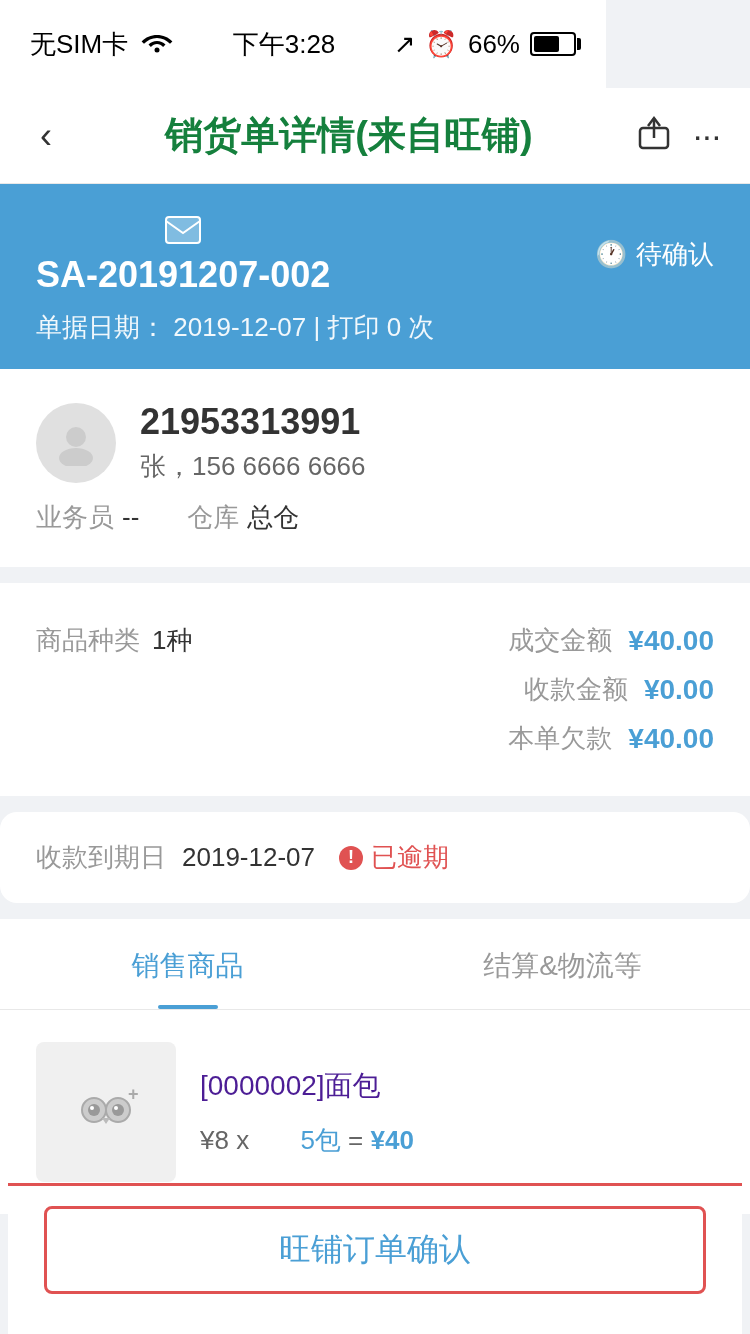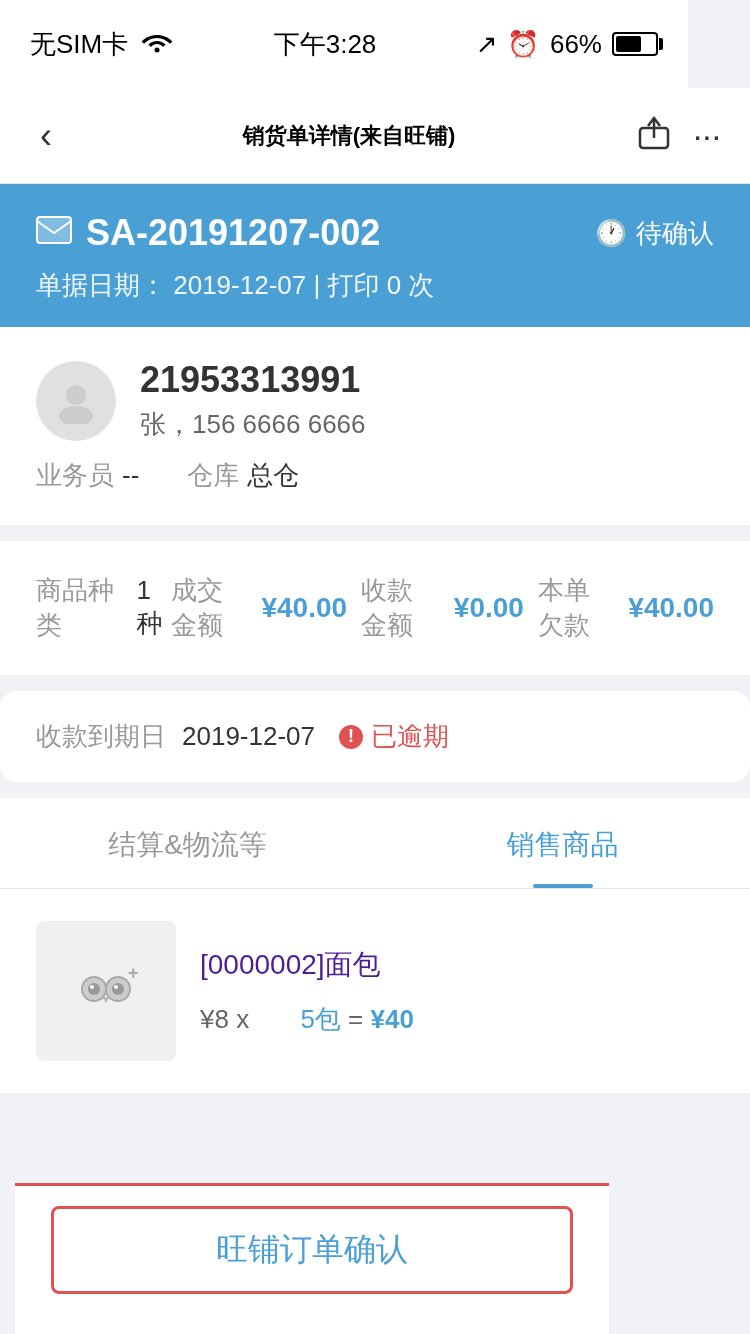--- a/index.html
+++ b/index.html
@@ -8,21 +8,21 @@
       width: 750px;
       min-height: 1334px;
       font-family: -apple-system, "PingFang SC", "Helvetica Neue", Arial, sans-serif;
       background: #f0f2f5;
       font-size: 28px;
       color: #333;
     }
 
     
     .status-bar {
-      width: 688px;
+      width: 606px;
       height: 88px;
       background: #fff;
       display: flex;
       align-items: center;
       justify-content: space-between;
       padding: 0 30px;
       font-size: 26px;
       color: #000;
     }
     .status-left { display: flex; align-items: center; gap: 12px; }
@@ -62,23 +62,23 @@
       padding: 0 30px;
       border-bottom: 1px solid #e8e8e8;
     }
     .nav-back {
       font-size: 36px;
       color: #333;
       cursor: pointer;
       padding: 10px;
     }
     .nav-title {
-      font-size: 22px;
+      font-size: 38px;
       font-weight: 600;
-      color: #000000;
+      color: #15803d;
       flex: 1;
       text-align: center;
     }
     .nav-actions {
       display: flex;
       align-items: center;
       gap: 20px;
     }
     .nav-share {
       font-size: 30px;
@@ -97,24 +97,24 @@
     }
     .order-id-row {
       display: flex;
       align-items: center;
       justify-content: space-between;
       margin-bottom: 14px;
     }
     .order-id {
       display: flex;
       align-items: center;
-      gap: 14px;
       font-size: 36px;
       font-weight: 700;
       color: #fff;
+      flex-direction: column;
     }
     .order-status {
       display: flex;
       align-items: center;
       gap: 8px;
       color: #fff;
       font-size: 26px;
     }
     .order-date {
       color: rgba(255,255,255,0.92);
@@ -168,43 +168,43 @@
       color: #666;
       margin-top: 8px;
     }
     .meta-item { display: flex; align-items: center; gap: 8px; }
     .meta-label { color: #999; }
     .meta-value { color: #333; }
 
     
     .summary-card {
       background: #fff;
-      padding: 32px 36px;
+      padding: 40px 36px;
       margin-bottom: 16px;
       display: flex;
       justify-content: space-between;
       align-items: flex-start;
     }
     .summary-left {
       display: flex;
       flex-direction: column;
       gap: 12px;
     }
     .summary-item {
       display: flex;
       align-items: center;
       gap: 12px;
       font-size: 26px;
     }
     .summary-item-label { color: #999; }
     .summary-item-value { color: #333; font-weight: 500; }
     .summary-right {
       display: flex;
-      flex-direction: row;
-      align-items: flex-start;
+      flex-direction: column;
+      align-items: flex-end;
       gap: 14px;
     }
     .amount-row {
       display: flex;
       align-items: center;
       gap: 16px;
       font-size: 26px;
     }
     .amount-label { color: #999; }
     .amount-value { color: #4a9fd5; font-weight: 700; font-size: 28px; }
@@ -325,22 +325,22 @@
     
     .empty-area {
       background: #f0f2f5;
       height: 200px;
     }
 
     
     .bottom-bar {
       position: fixed;
       bottom: 0;
-      left: 15px;
-      width: 594px;
+      left: 8px;
+      width: 734px;
       background: #fff;
       padding: 20px 36px 40px;
       border-top: 3px solid #e05252;
     }
     .confirm-btn {
       width: 100%;
       height: 88px;
       border: 3px solid #e05252;
       background: #fff;
       border-radius: 8px;
@@ -468,25 +468,25 @@
   <span class="due-label">收款到期日</span>
   <span class="due-date">2019-12-07</span>
   <span class="overdue-badge">
     <span class="overdue-dot">!</span>
     <span>已逾期</span>
   </span>
 </div>
 
 <div class="tabs-container card">
   <div class="tabs-row">
+    <div class="tab-item active">
+      <span>销售商品</span>
+    </div>
     <div class="tab-item">
       <span>结算&amp;物流等</span>
-    </div>
-    <div class="tab-item active">
-      <span>销售商品</span>
     </div>
   </div>
 </div>
 
 <div class="product-list card">
   <div class="product-item">
     <div class="product-thumb">
       <div class="product-thumb-inner">
         <svg width="80" height="60" viewBox="0 0 80 60" fill="none">
 

